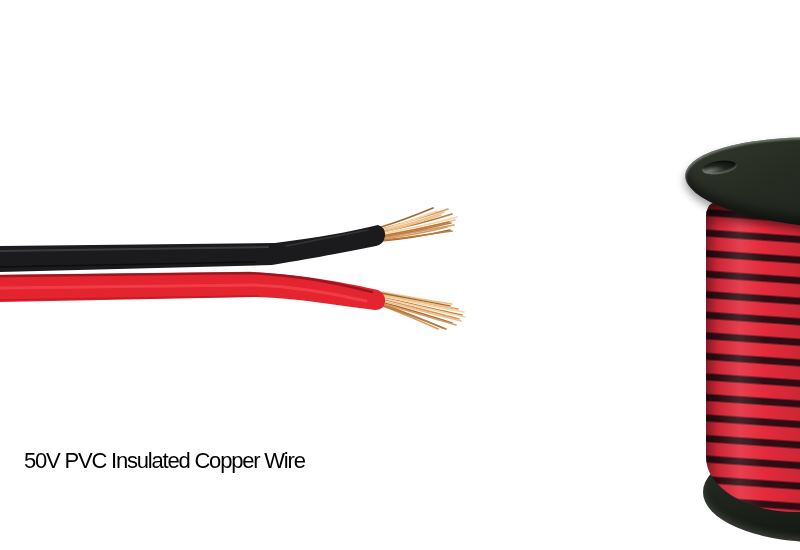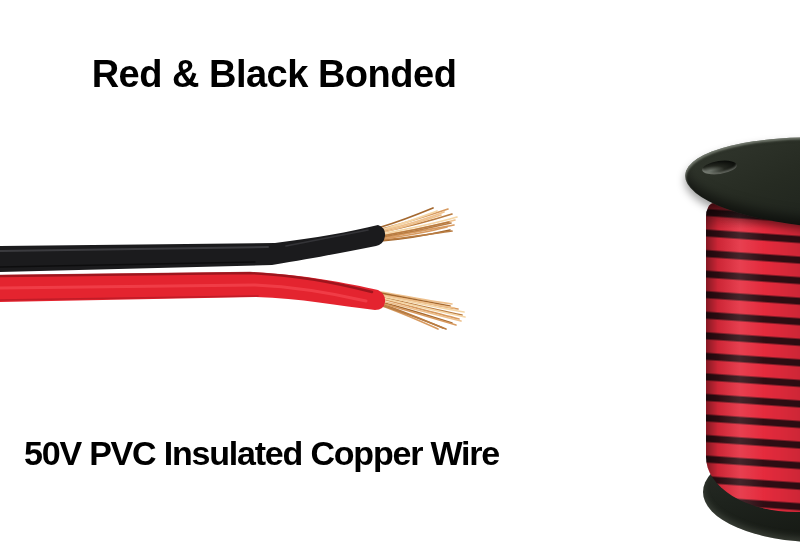--- a/index.html
+++ b/index.html
@@ -14,22 +14,22 @@
     font-family:"Liberation Sans", sans-serif;
   }
   
   .title{
     position:absolute; top:54px; left:0; width:548px; margin:0;
     text-align:center; color:var(--text,#000);
     font-size:38px; line-height:41px; font-weight:bold; letter-spacing:-0.5px;
   }
   .title .line{display:block;}
   .caption{
-    position:absolute; top:434px; left:24px; width:560px;
-    color:var(--text,#000); font-size:34px; font-weight:bold; letter-spacing:-1.2px;
+    position:absolute; top:448px; left:24px; width:560px;
+    color:var(--text,#000); font-size:22px; font-weight:normal; letter-spacing:-1.2px;
     white-space:nowrap;
   }
   
   .wire-art{position:absolute; left:0; top:0; width:500px; height:360px; pointer-events:none;}
   .wire-black{fill:var(--wire_black,#1b1b1d);}
   .wire-red{fill:var(--wire_red,#e4242f);}
   .hl{fill:none; stroke-linecap:round;}
   .cs{fill:none; stroke-width:1.7; stroke-linecap:round;}
   .c1{stroke:#d79a60;} .c2{stroke:#b97c42;} .c3{stroke:#eec08c;}
   .c4{stroke:#a4682f;} .c5{stroke:#f5d6a6;}
@@ -73,21 +73,20 @@
     background:radial-gradient(ellipse at 22% 65%, #6f756c 0%, #23261f 38%, #0b0d0a 75%);
     box-shadow:inset 0 -2px 2px rgba(160,165,155,0.5);
   }
 </style>
 </head>
 <body>
 
 <div class="stage">
 
   <h1 class="title">
-    <span class="line">Red &amp; Black Bonded</span>
   </h1>
 
   <svg class="wire-art" viewBox="0 0 500 360" xmlns="http://www.w3.org/2000/svg" aria-hidden="true">
 
     <g>
       <path class="cs c1" d="M381,229 C402,224 424,217 448,209"></path>
       <path class="cs c2" d="M382,232 C406,227 430,221 452,214"></path>
       <path class="cs c3" d="M382,235 C408,231 434,226 455,220"></path>
       <path class="cs c1" d="M382,238 C406,234 432,229 454,225"></path>
       <path class="cs c4" d="M381,241 C404,239 428,235 450,230"></path>

